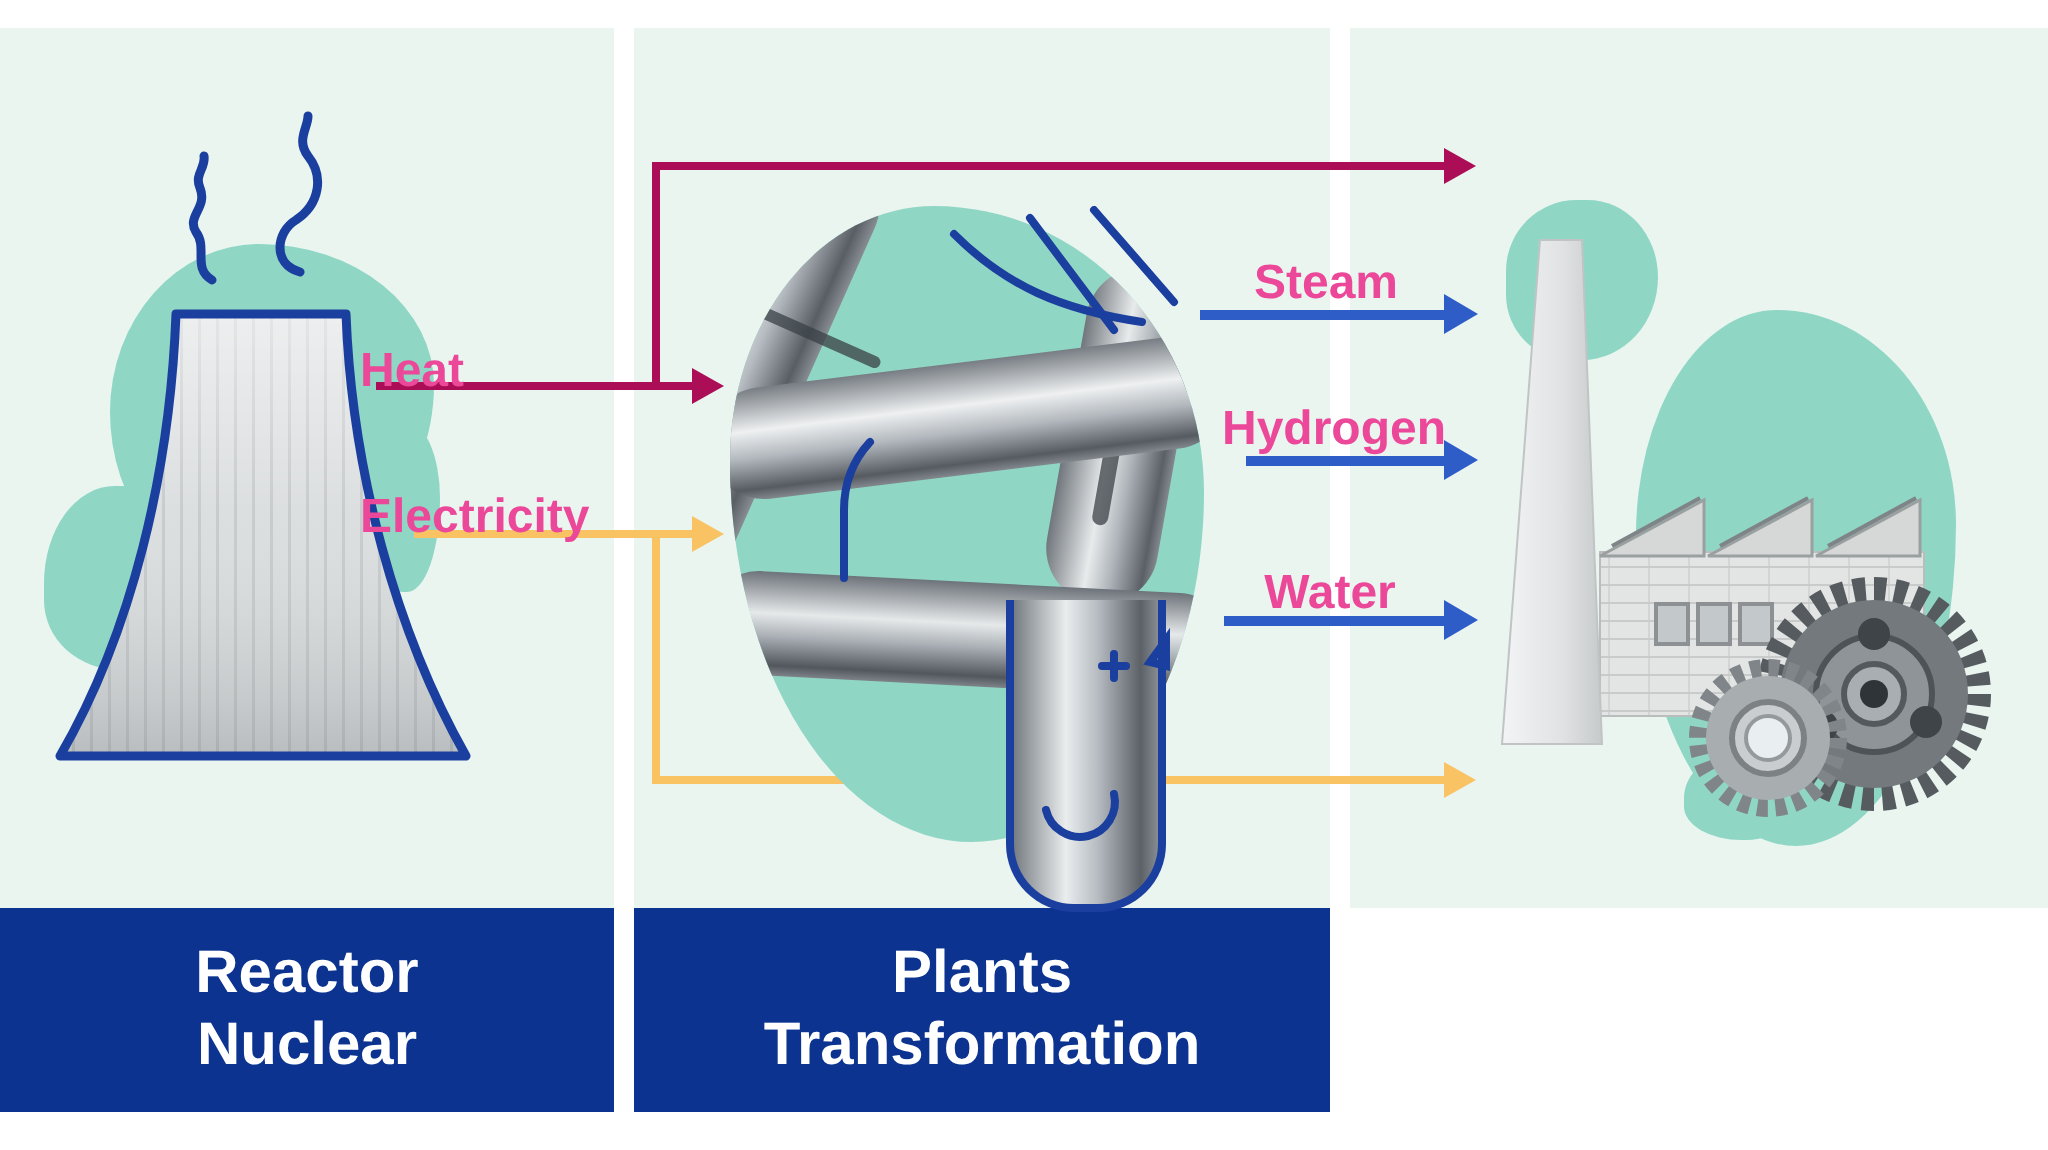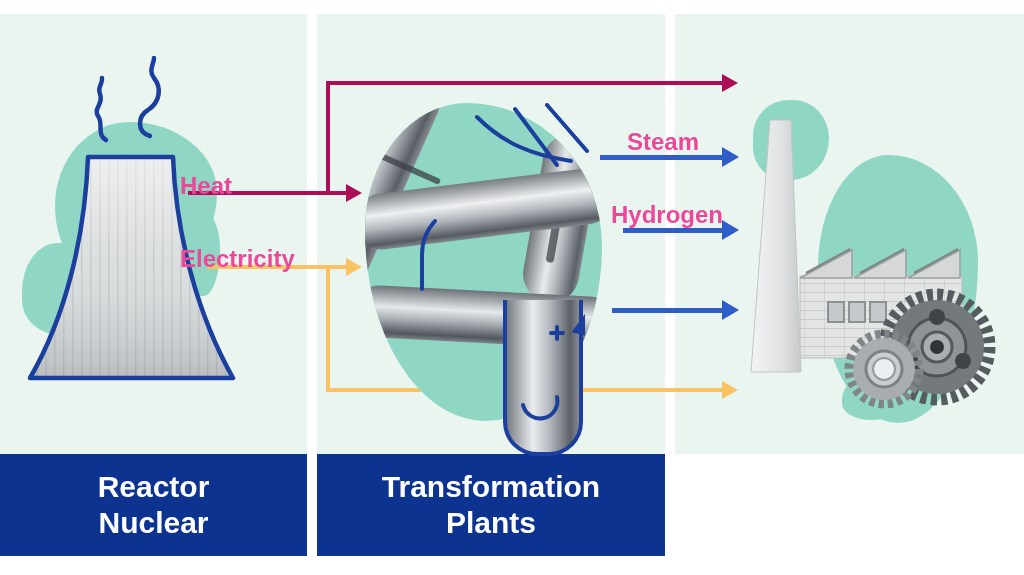--- a/index.html
+++ b/index.html
@@ -188,23 +188,24 @@
   <div class="line blue" style="left:600px;top:155px;width:124px;height:5px;"></div>
   <div class="head blue" style="left:722px;top:147px;"></div>
   <div class="flow-label lbl-center" style="left:600px;top:128px;width:126px;">Steam</div>
 
   <div class="line blue" style="left:623px;top:228px;width:101px;height:5px;"></div>
   <div class="head blue" style="left:722px;top:220px;"></div>
   <div class="flow-label lbl-center" style="left:604px;top:201px;width:126px;">Hydrogen</div>
 
   <div class="line blue" style="left:612px;top:308px;width:112px;height:5px;"></div>
   <div class="head blue" style="left:722px;top:300px;"></div>
+  <div class="flow-label lbl-center" style="left:602px;top:283px;width:126px;">Water</div>
 
   <div class="bar bar-1">
     <span>Reactor</span>
     <span>Nuclear</span>
   </div>
   <div class="bar bar-2">
+    <span>Plants</span>
     <span>Transformation</span>
-    <span>Plants</span>
   </div>
 
 </div>
 
 </body></html>

